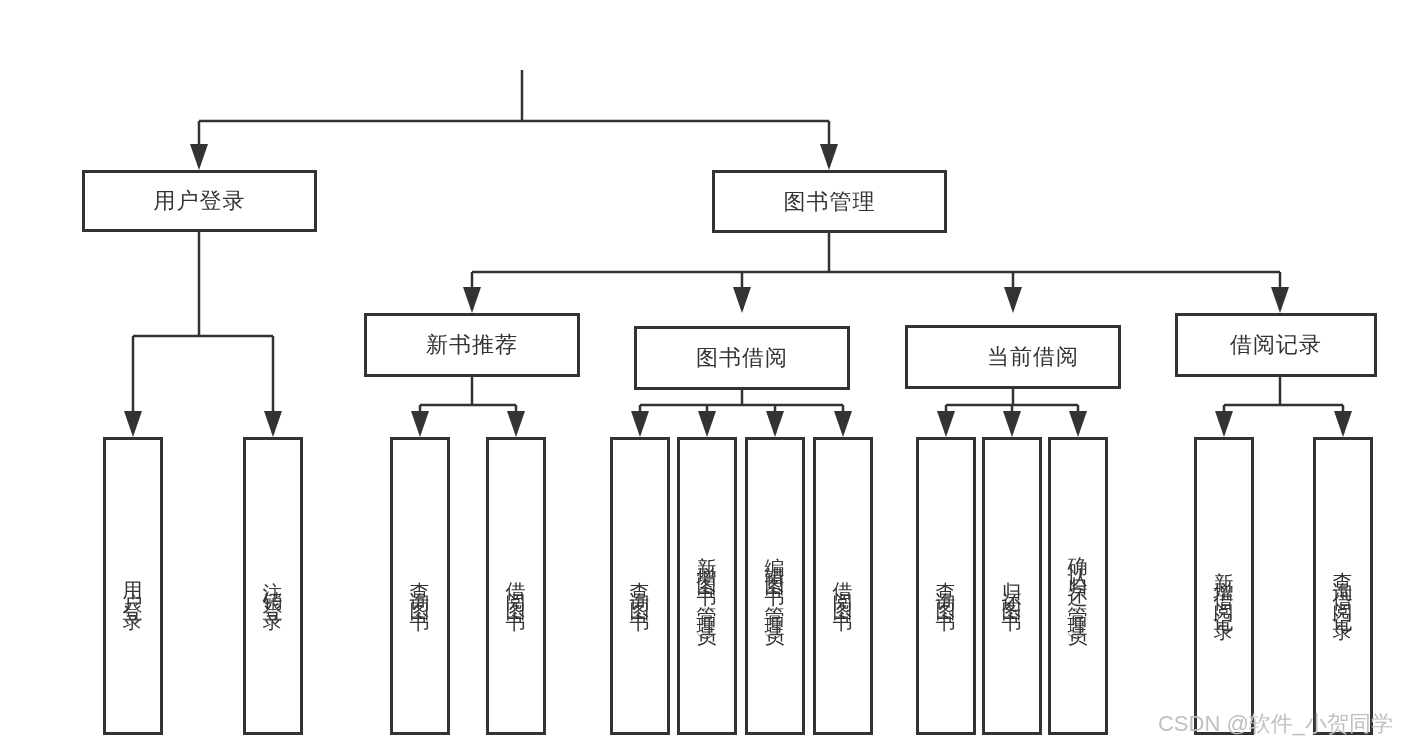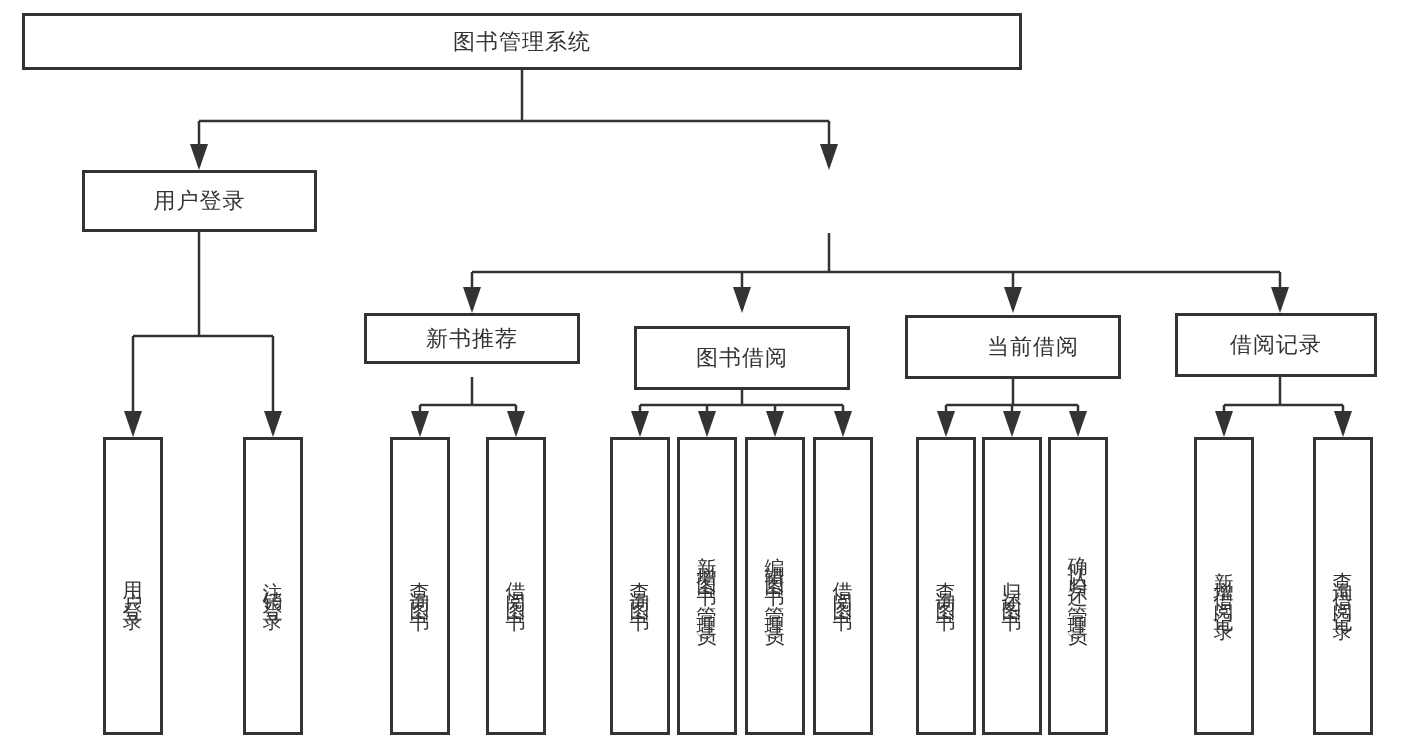--- a/index.html
+++ b/index.html
@@ -124,35 +124,35 @@
       <polygon points="766,411 784,411 775,437"></polygon>
       <polygon points="834,411 852,411 843,437"></polygon>
       <polygon points="937,411 955,411 946,437"></polygon>
       <polygon points="1003,411 1021,411 1012,437"></polygon>
       <polygon points="1069,411 1087,411 1078,437"></polygon>
       <polygon points="1215,411 1233,411 1224,437"></polygon>
       <polygon points="1334,411 1352,411 1343,437"></polygon>
     </g>
   </svg>
 
-  <div class="box" style="left:22px; top:13px; width:1000px; height:57px;">
-    <span class="hlabel">图书管理系统</span>
-  </div>
 
   <div class="box" style="left:82px; top:170px; width:235px; height:62px;">
     <span class="hlabel">用户登录</span>
   </div>
-
-  <div class="box" style="left:364px; top:313px; width:216px; height:51px;">
+  <div class="box" style="left:712px; top:170px; width:235px; height:63px;">
+    <span class="hlabel">图书管理</span>
+  </div>
+
+  <div class="box" style="left:364px; top:313px; width:216px; height:64px;">
     <span class="hlabel">新书推荐</span>
   </div>
   <div class="box" style="left:634px; top:313px; width:216px; height:64px;margin-top:13px;">
     <span class="hlabel">图书借阅</span>
   </div>
-  <div class="box" style="left:905px; top:315px; width:216px; height:64px;padding-left:40px;">
+  <div class="box" style="left:905px; top:325px; width:216px; height:64px;padding-left:40px;">
     <span class="hlabel">当前借阅</span>
   </div>
   <div class="box" style="left:1175px; top:313px; width:202px; height:64px;">
     <span class="hlabel">借阅记录</span>
   </div>
 
   <div class="box leaf" style="left:103px;">
     <span class="vtext">用户登录</span>
   </div>
   <div class="box leaf" style="left:243px;">
@@ -189,14 +189,15 @@
     <span class="vtext">确认归还（管理员）</span>
   </div>
 
   <div class="box leaf" style="left:1194px;">
     <span class="vtext">新增借阅记录</span>
   </div>
   <div class="box leaf" style="left:1313px;">
     <span class="vtext">查询借阅记录</span>
   </div>
 
+  <div class="watermark">CSDN @软件_小贺同学</div>
 
 </div>
 
 </body></html>

